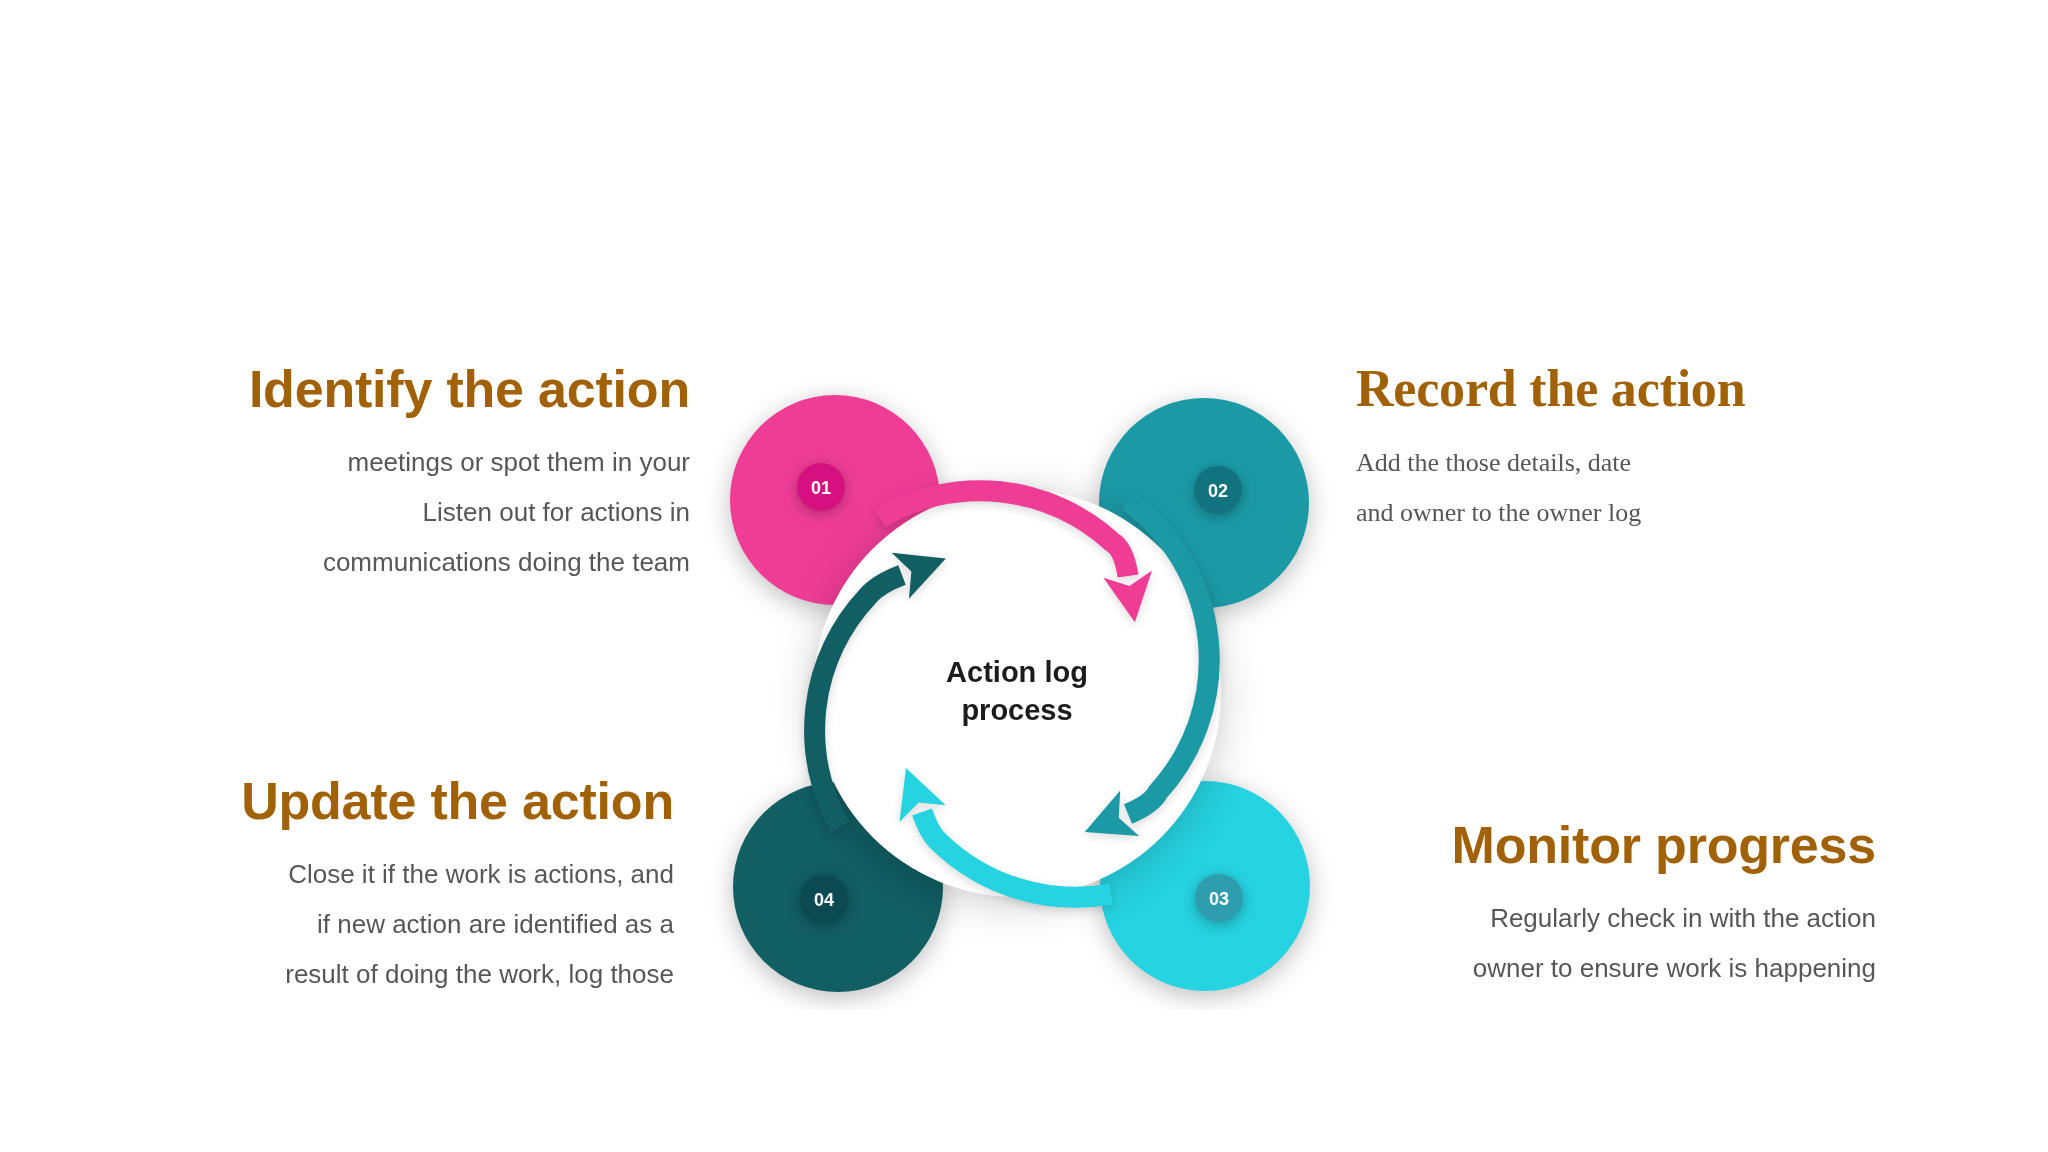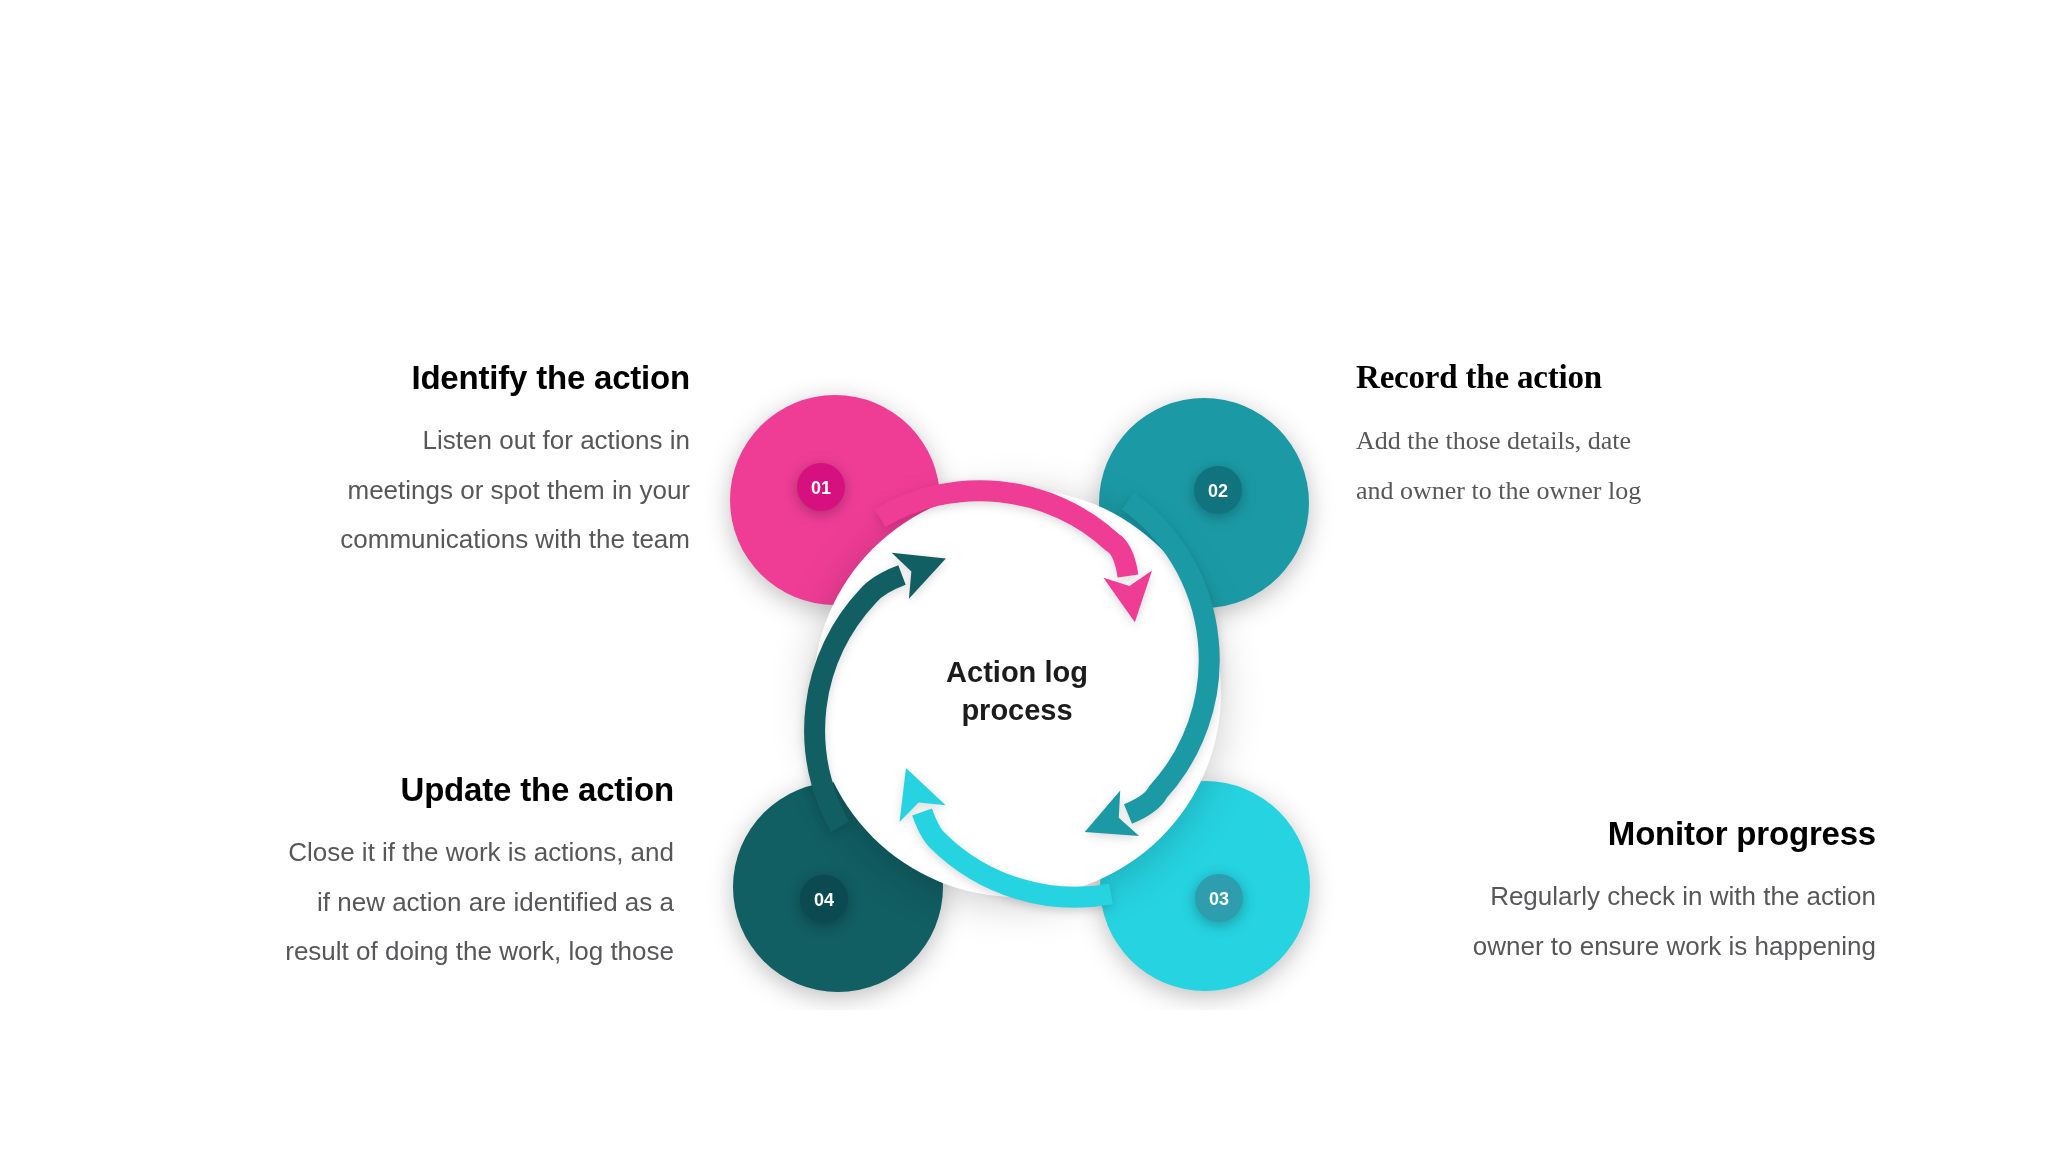--- a/index.html
+++ b/index.html
@@ -11,24 +11,24 @@
     position: relative;
     width: 2048px;
     height: 1152px;
     background: #ffffff;
     overflow: hidden;
     font-family: "Liberation Sans", sans-serif;
   }
   .block { position: absolute; }
   .block h2 {
     margin: 0 0 18px 0;
-    font-size: 33px;
+    font-size: 52px;
     line-height: 1.2;
     font-weight: 700;
-    color: #000000;
+    color: #a16207;
     letter-spacing: -0.2px;
   }
   .block .body {
     font-size: 26px;
     line-height: 1.92;
     color: #57575a;
   }
   .line { display: block; white-space: nowrap; }
 
   #block-step1 { left: 180px; top: 358px;  width: 510px; text-align: right; }
@@ -57,23 +57,23 @@
   }
 </style>
 </head>
 <body>
 
 <div id="canvas">
 
   <div class="block" id="block-step1">
     <h2>Identify the action</h2>
     <div class="body">
+      <span class="line">meetings or spot them in your</span>
       <span class="line">Listen out for actions in</span>
-      <span class="line">meetings or spot them in your</span>
-      <span class="line">communications with the team</span>
+      <span class="line">communications doing the team</span>
     </div>
   </div>
 
   <div class="block" id="block-step2">
     <h2>Record the action</h2>
     <div class="body">
       <span class="line">Add the those details, date</span>
       <span class="line">and owner to the owner log</span>
     </div>
   </div>

